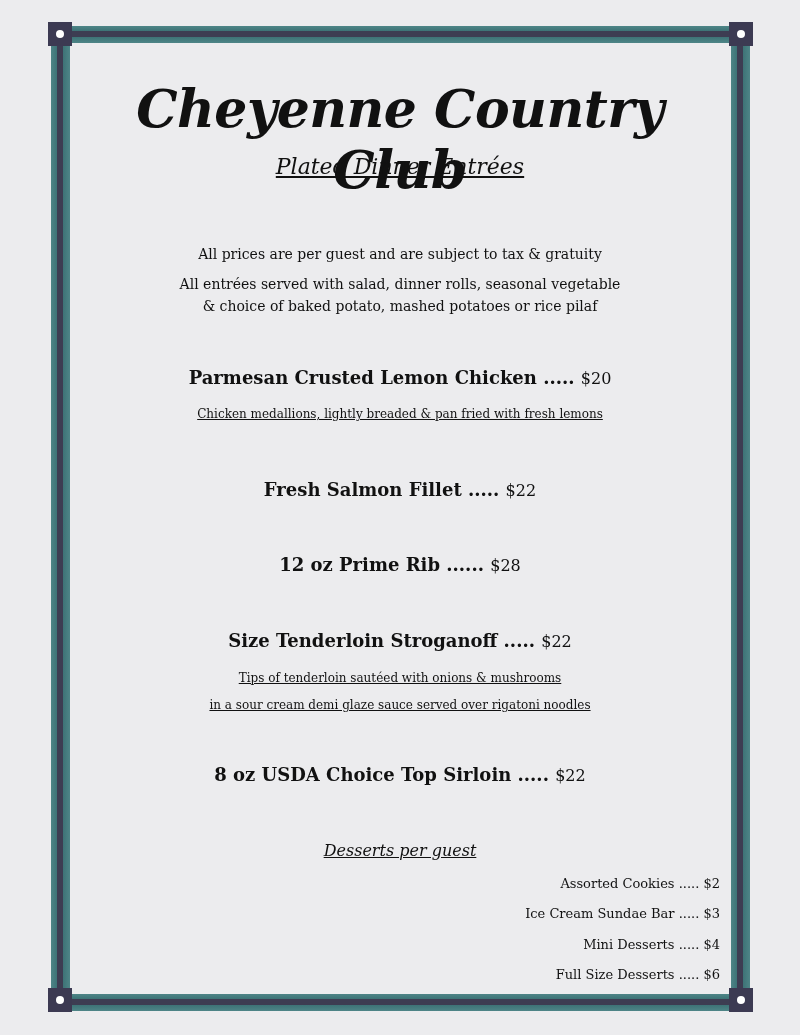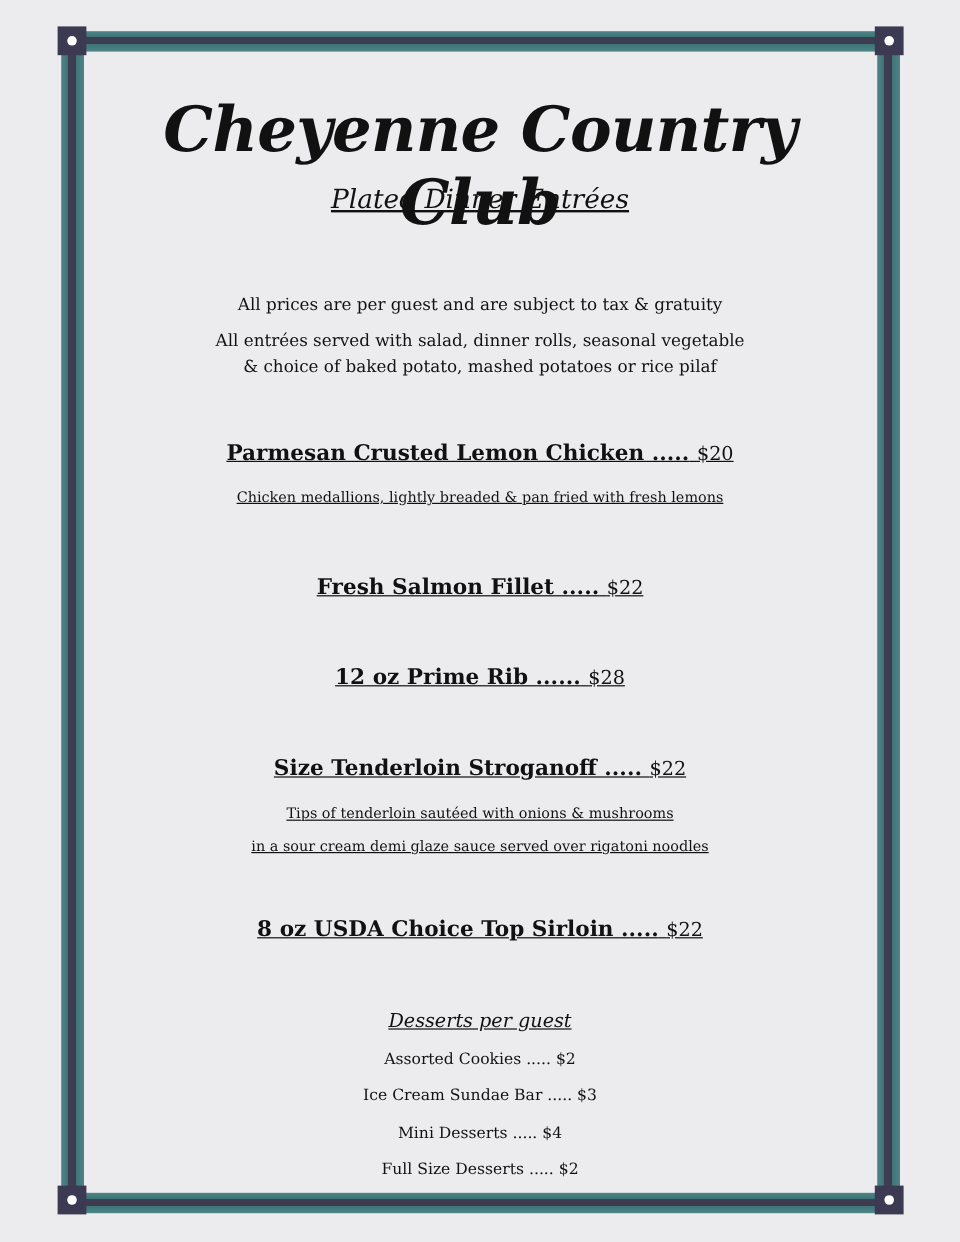--- a/index.html
+++ b/index.html
@@ -37,28 +37,28 @@
     .title {
       position: absolute; left: 0; right: 0; top: 78px;
       font-family: "DejaVu Serif", serif; font-style: italic; font-weight: bold;
       font-size: 52px; letter-spacing: -0.5px;
     }
     .subtitle {
       position: absolute; left: 0; right: 0; top: 154px;
       font-style: italic; font-weight: normal; font-size: 22px; text-decoration: underline;
     }
     .note { position: absolute; left: 0; right: 0; font-size: 14px; line-height: 22px; }
-    .entree-name { position: absolute; left: 0; right: 0; font-size: 18px; font-weight: bold; text-decoration: underline; }
+    .entree-name { position: absolute; left: 0; right: 0; font-size: 18px; font-weight: bold; }
     .entree-name .price { font-weight: normal; font-size: 16px; }
     .entree-desc { position: absolute; left: 0; right: 0; font-size: 12px; line-height: 27px; text-decoration: underline; }
     .dessert-head {
       position: absolute; left: 0; right: 0; top: 841px;
       font-size: 16px; font-style: italic; font-weight: normal; text-decoration: underline;
     }
-    .dessert { position: absolute; left: 0; right: 0; font-size: 13px; }
+    .dessert { position: absolute; left: 0; right: 0; font-size: 13px; text-align: right; }
   </style>
 </head>
 <body>
 
 <div>
   <div class="bar h top"></div>
   <div class="bar h bottom"></div>
   <div class="bar v left"></div>
   <div class="bar v right"></div>
   <div class="corner tl"></div>
@@ -100,14 +100,14 @@
 
   <div class="entree-name" style="top:764px">
     <span>8 oz USDA Choice Top Sirloin .....</span>
     <span class="price">$22</span>
   </div>
 
   <div class="dessert-head">Desserts per guest</div>
   <div class="dessert" style="top:876px">Assorted Cookies ..... $2</div>
   <div class="dessert" style="top:906px">Ice Cream Sundae Bar ..... $3</div>
   <div class="dessert" style="top:937px">Mini Desserts ..... $4</div>
-  <div class="dessert" style="top:967px">Full Size Desserts ..... $2</div>
+  <div class="dessert" style="top:967px">Full Size Desserts ..... $6</div>
 </div>
 
 </body></html>

